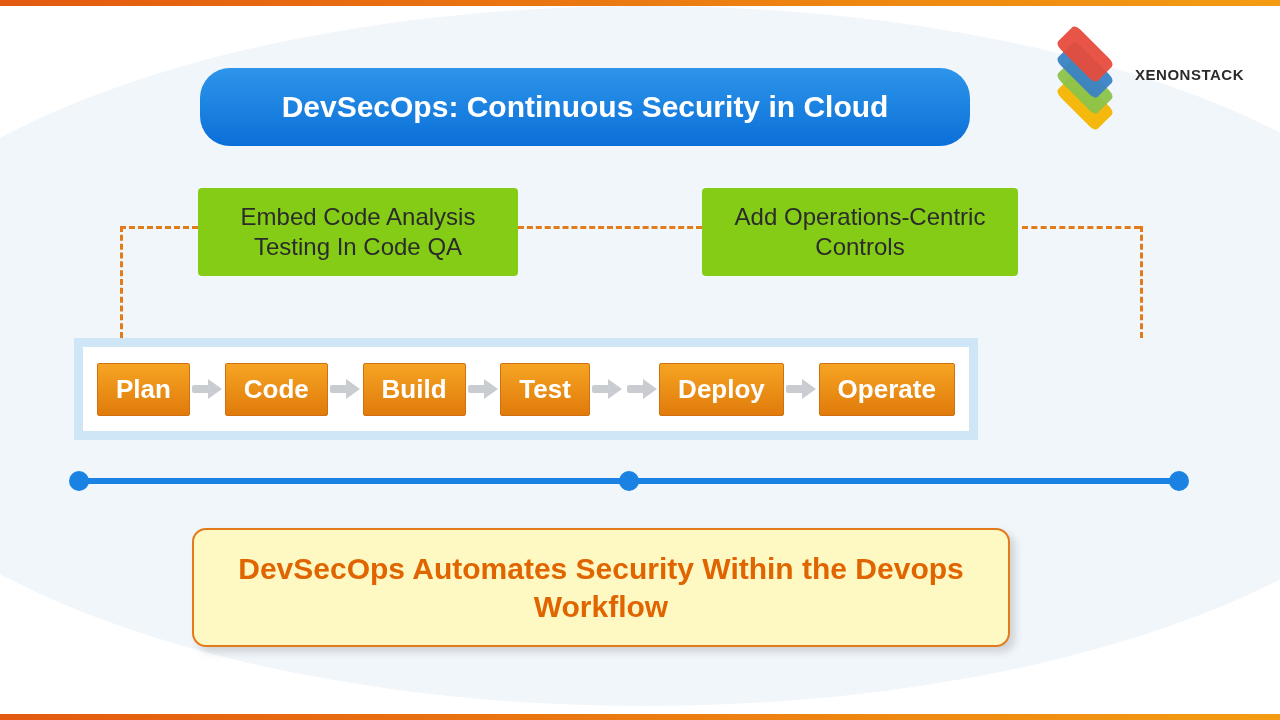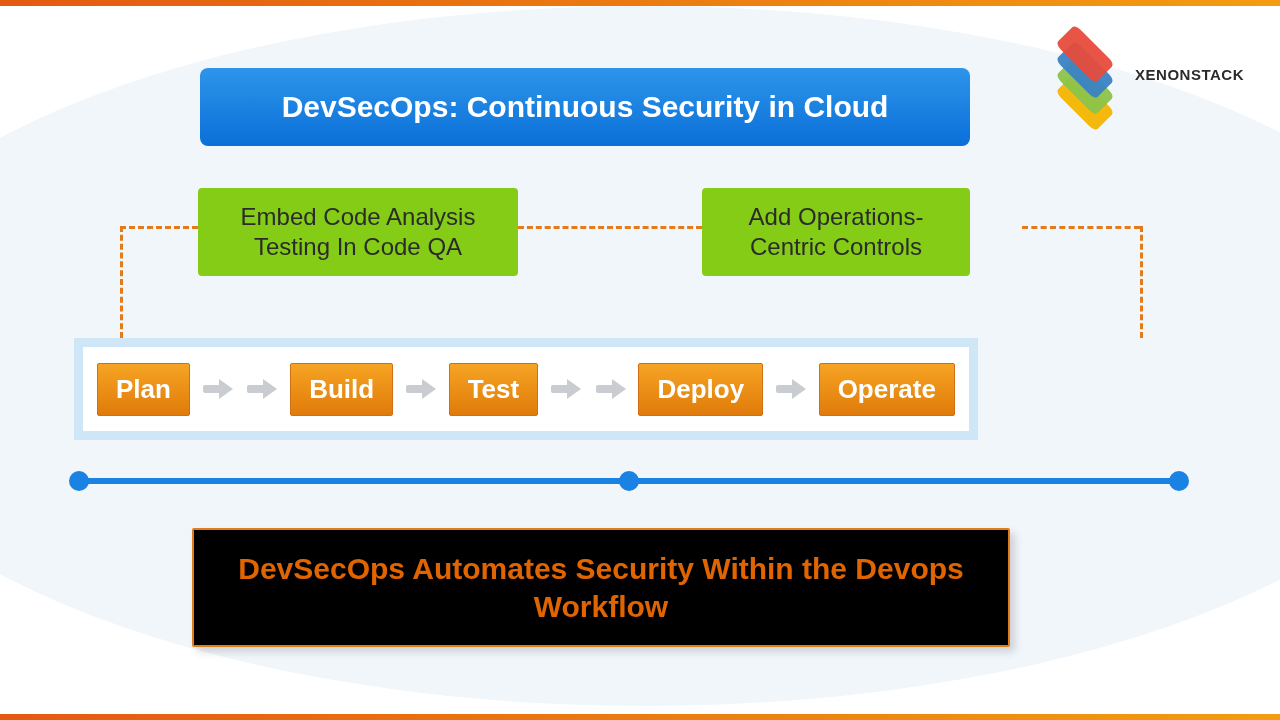--- a/index.html
+++ b/index.html
@@ -70,21 +70,21 @@
   }
 
   
   .title-pill {
     position: absolute;
     top: 68px;
     left: 200px;
     width: 770px;
     height: 78px;
     background: linear-gradient(180deg, #2d95ea 0%, #0a6fd8 100%);
-    border-radius: 8px;
+    border-radius: 30px;
     display: flex;
     align-items: center;
     justify-content: center;
     color: #fff;
     font-size: 30px;
     font-weight: 700;
   }
 
   
   .callout {
@@ -174,22 +174,22 @@
   .timeline::after  { right: -7px; }
   .timeline .mid { left: 50%; transform: translateX(-50%); }
 
   
   .banner {
     position: absolute;
     left: 192px;
     top: 528px;
     width: 818px;
     border: 2px solid #e37b1a;
-    border-radius: 2px;
-    background: #000000;
+    border-radius: 14px;
+    background: #fef9c3;
     box-shadow: 5px 5px 8px rgba(0,0,0,0.15);
     padding: 20px 17px;
     text-align: center;
     color: #e06500;
     font-size: 30px;
     font-weight: 700;
     line-height: 1.25;
   }
 </style>
 </head>
@@ -207,33 +207,34 @@
       <div class="layer l3"></div>
       <div class="layer l2"></div>
       <div class="layer l1"></div>
     </div>
     <div class="logo-word">XENONSTACK</div>
   </div>
 
   <div class="title-pill">DevSecOps:  Continuous Security in Cloud</div>
 
   <div class="callout" style="left:198px; top:188px; width:320px;">Embed Code Analysis Testing In Code QA</div>
-  <div class="callout" style="left:702px; top:188px; width:268px;">Add Operations-Centric Controls</div>
+  <div class="callout" style="left:702px; top:188px; width:316px;">Add Operations-Centric Controls</div>
 
   <div class="dash-h" style="left:120px; top:226px; width:78px;"></div>
   <div class="dash-v" style="left:120px; top:226px; height:112px;"></div>
 
   <div class="dash-h" style="left:518px; top:226px; width:184px;"></div>
 
   <div class="dash-h" style="left:1022px; top:226px; width:118px;"></div>
   <div class="dash-v" style="left:1140px; top:226px; height:112px;"></div>
 
   <div class="workflow-outer">
     <div class="stage">Plan</div>
     <div class="arrow"></div>
+    <div class="stage">Code</div>
     <div class="arrow"></div>
     <div class="stage">Build</div>
     <div class="arrow"></div>
     <div class="stage">Test</div>
     <div class="arrow"></div>
     <div class="arrow"></div>
     <div class="stage">Deploy</div>
     <div class="arrow"></div>
     <div class="stage">Operate</div>
   </div>

